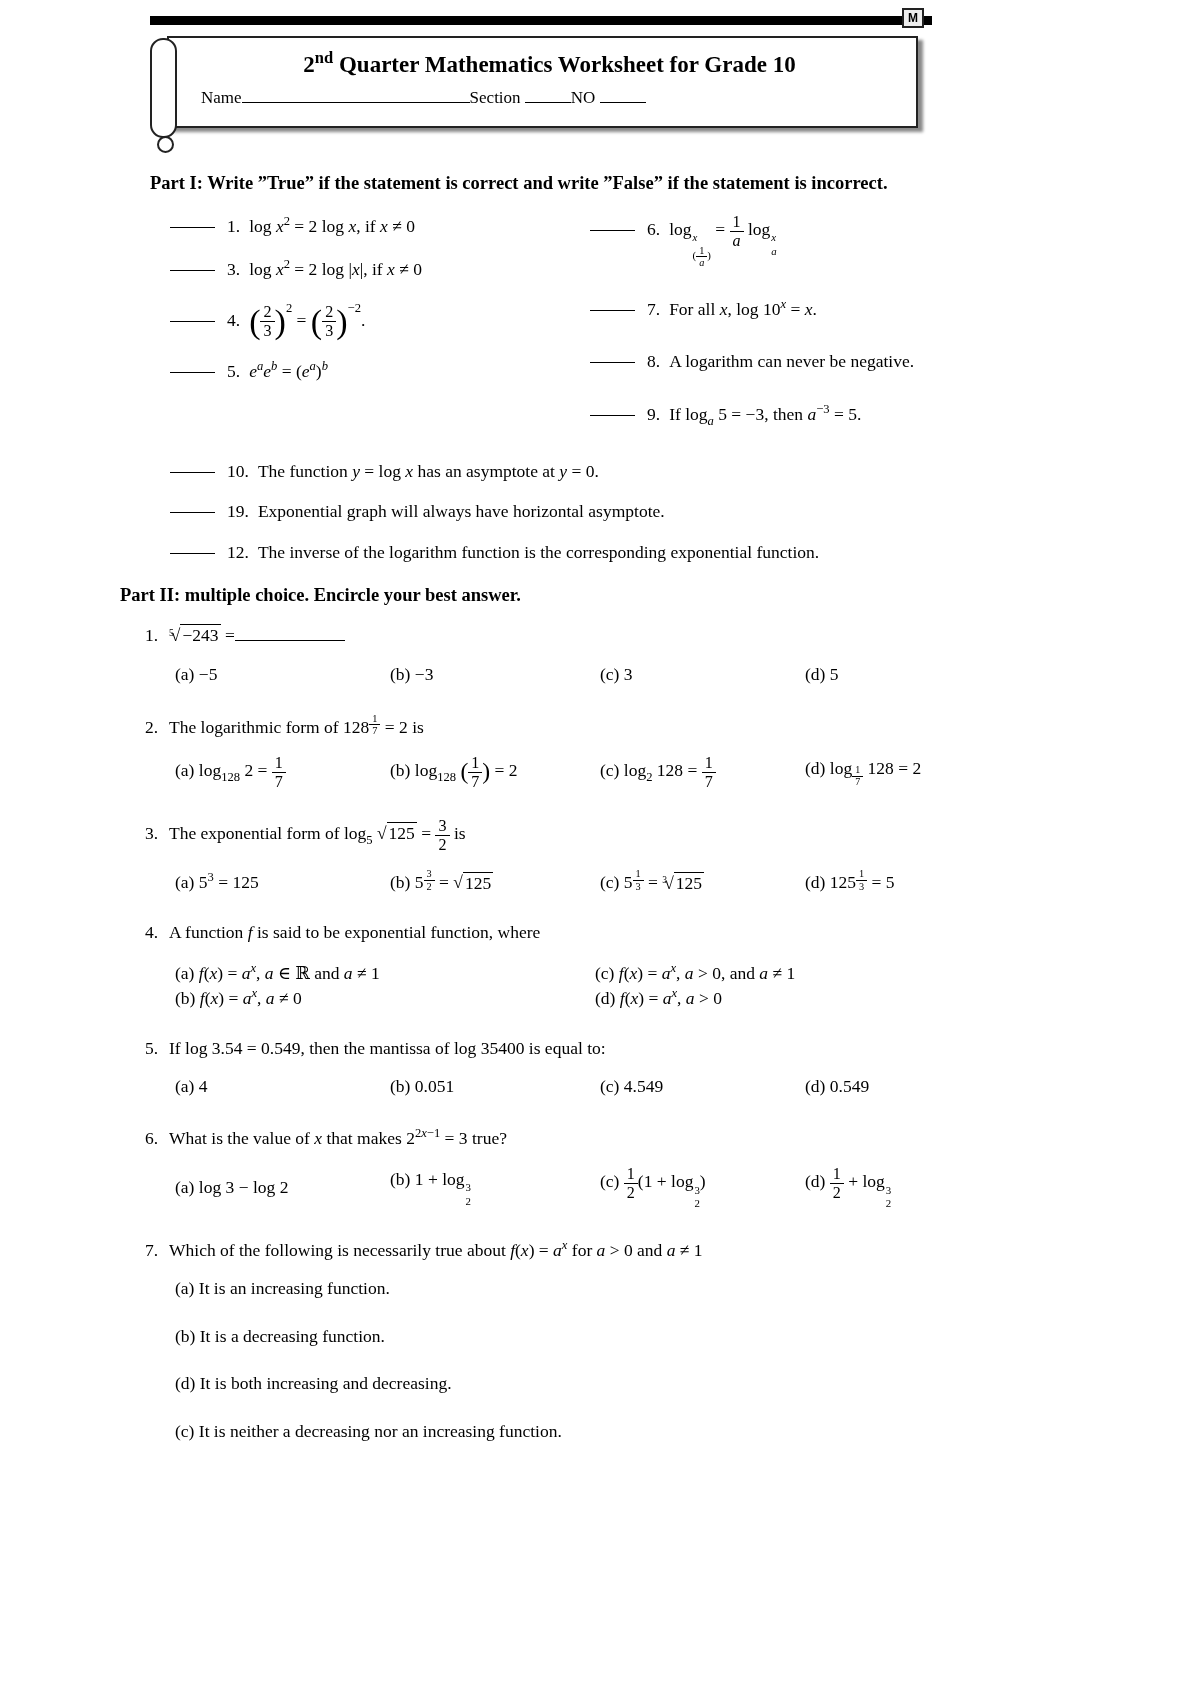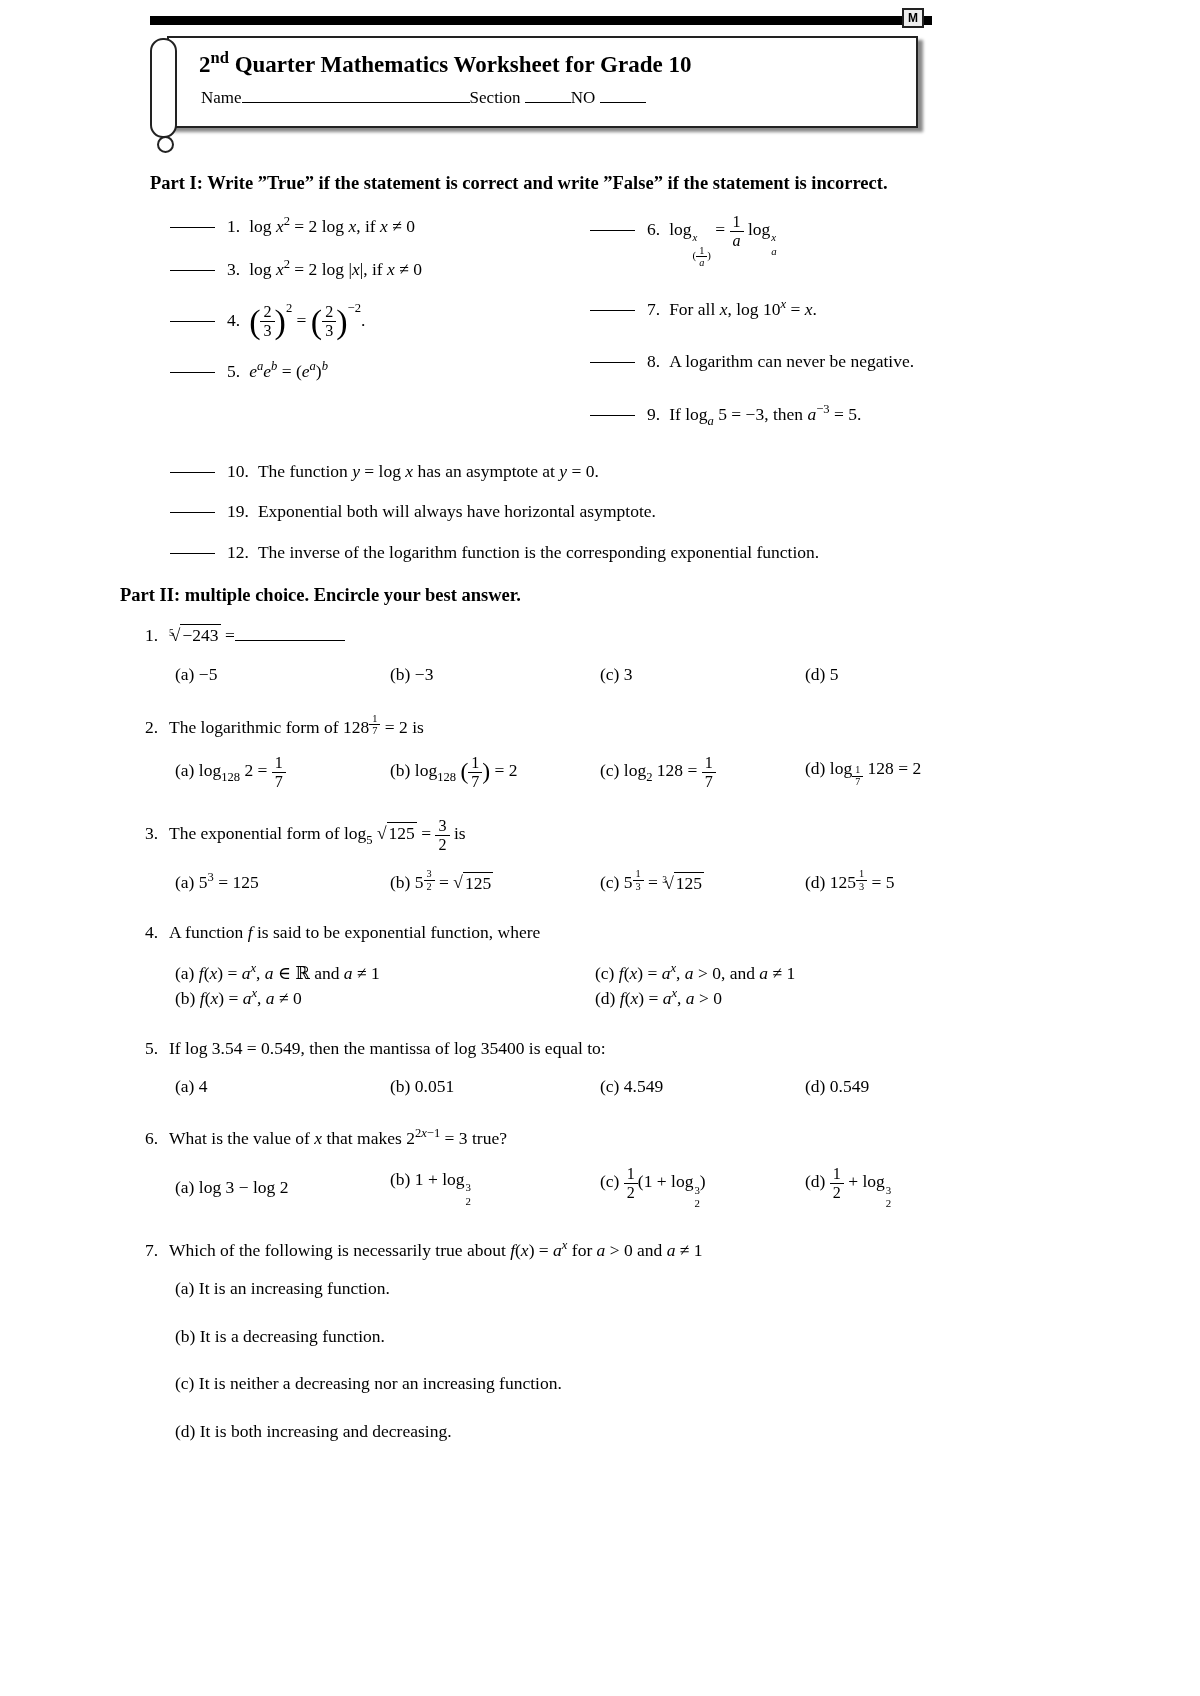--- a/index.html
+++ b/index.html
@@ -24,21 +24,21 @@
   .banner-bar{position:absolute;left:0;top:0;width:100%;height:9px;background:#000;}
   .banner-flag{position:absolute;right:8px;top:-8px;width:22px;height:20px;border:2px solid #222;
                background:#eee;font:bold 12px "Liberation Sans",sans-serif;display:flex;
                align-items:center;justify-content:center;z-index:3;}
   .banner-box{position:absolute;left:17px;right:14px;top:20px;height:92px;border:2.5px solid #222;
               background:#fff;box-shadow:5px 4px 3px #8a8a8a;padding:9px 16px 0 30px;}
   .banner-curl{position:absolute;left:0;top:22px;width:27px;height:100px;background:#fff;
                border:2.5px solid #222;border-radius:13px;z-index:2;}
   .banner-curl::after{content:'';position:absolute;left:5px;bottom:-17px;width:13px;height:13px;
                border:2.5px solid #222;border-radius:50%;background:#fff;}
-  .banner-title{font-weight:bold;font-size:23px;}
+  .banner-title{text-align:center;font-weight:bold;font-size:23px;}
   .banner-fields{margin-top:7px;font-size:17px;padding-left:2px;}
 
   
   .part-heading{font-weight:bold;font-size:18.5px;margin:14px 0 16px;line-height:1.45;}
   .part-heading.indent{text-indent:30px;}
 
   
   .tf-grid{display:grid;grid-template-columns:420px auto;margin-left:50px;}
   .tf-item{margin-bottom:18px;}
   .col-right .tf-item{margin-bottom:28px;}
@@ -133,21 +133,21 @@
           <span class="blank"></span><span class="tf-num">9.</span><span class="tf-text">If log<sub><i>a</i></sub> 5 = −3,  then <i>a</i><sup>−3</sup> = 5.</span>
         </div>
       </div>
     </div>
 
     <div class="tf-full">
       <div class="tf-item">
         <span class="blank"></span><span class="tf-num">10.</span><span class="tf-text">The function <i>y</i> = log <i>x</i> has an asymptote at <i>y</i> = 0.</span>
       </div>
       <div class="tf-item">
-        <span class="blank"></span><span class="tf-num">19.</span><span class="tf-text">Exponential both will always have horizontal asymptote.</span>
+        <span class="blank"></span><span class="tf-num">19.</span><span class="tf-text">Exponential graph will always have horizontal asymptote.</span>
       </div>
       <div class="tf-item">
         <span class="blank"></span><span class="tf-num">12.</span><span class="tf-text">The inverse of the logarithm function is the corresponding exponential function.</span>
       </div>
     </div>
   </div>
 
   <div class="part2">
     <p class="part-heading">Part II: multiple choice. Encircle your best answer.</p>
 
@@ -218,19 +218,19 @@
               <span>2</span>
             </span></span>
       </div>
     </div>
 
     <div class="q">
       <span class="q-num">7.</span><span class="q-prompt">Which of the following is necessarily true about <i>f</i>(<i>x</i>) = <i>a</i><sup><i>x</i></sup> for <i>a</i> &gt; 0 and <i>a</i> ≠ 1</span>
       <div class="opts stack">
         <span class="opt">(a)  It is an increasing function.</span>
         <span class="opt">(b)  It is a decreasing function.</span>
+        <span class="opt">(d)  It is both increasing and decreasing.</span>
         <span class="opt">(c)  It is neither a decreasing nor an increasing function.</span>
-        <span class="opt">(d)  It is both increasing and decreasing.</span>
       </div>
     </div>
   </div>
 
 </div>
 
 </body></html>

